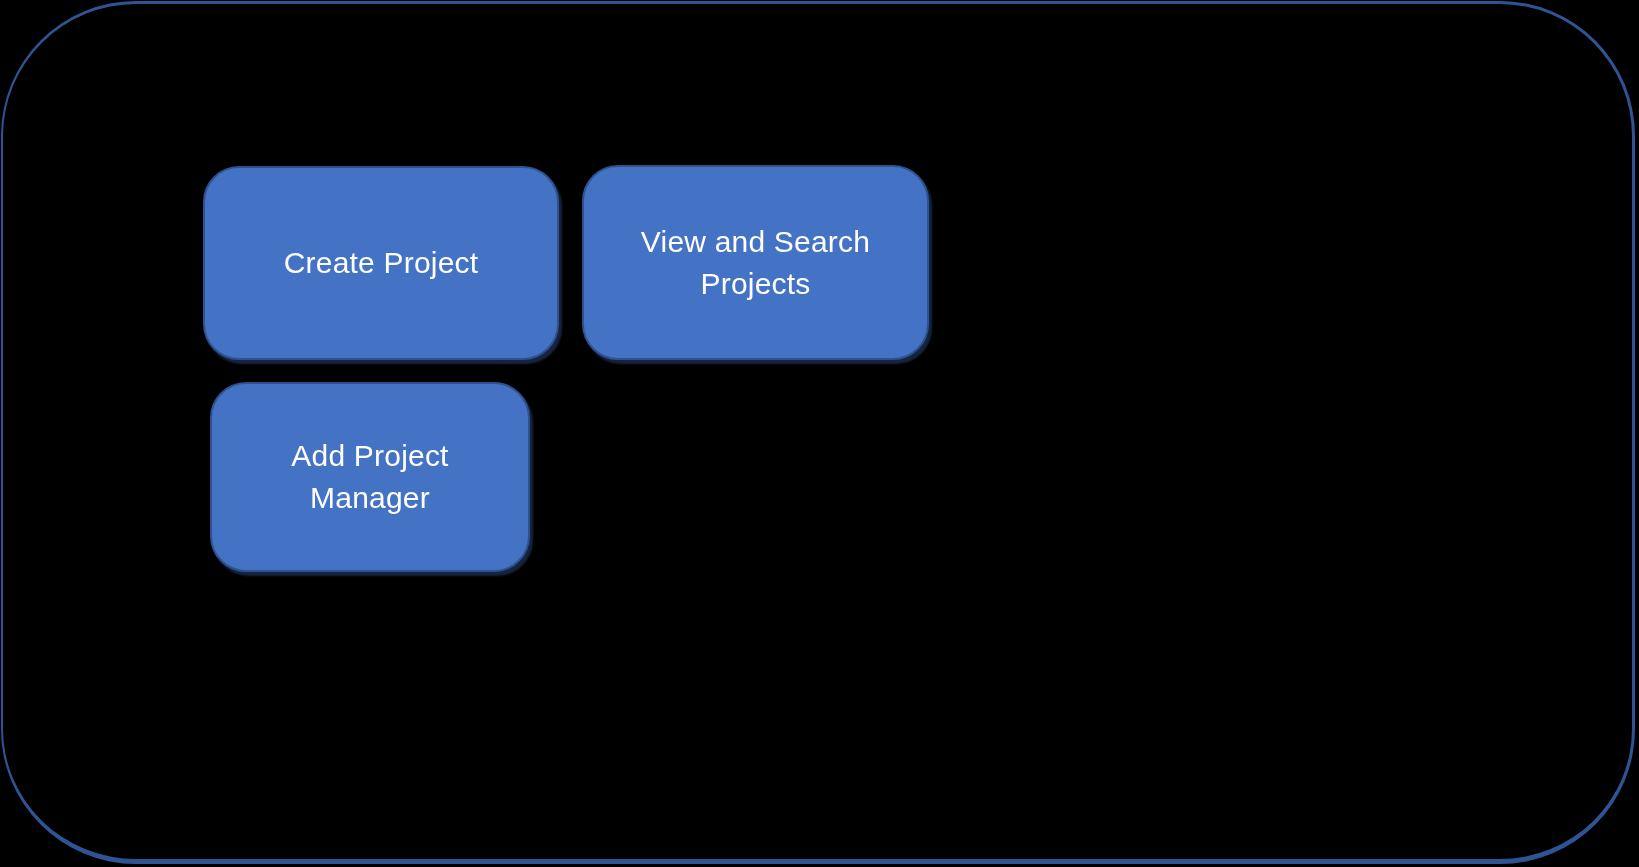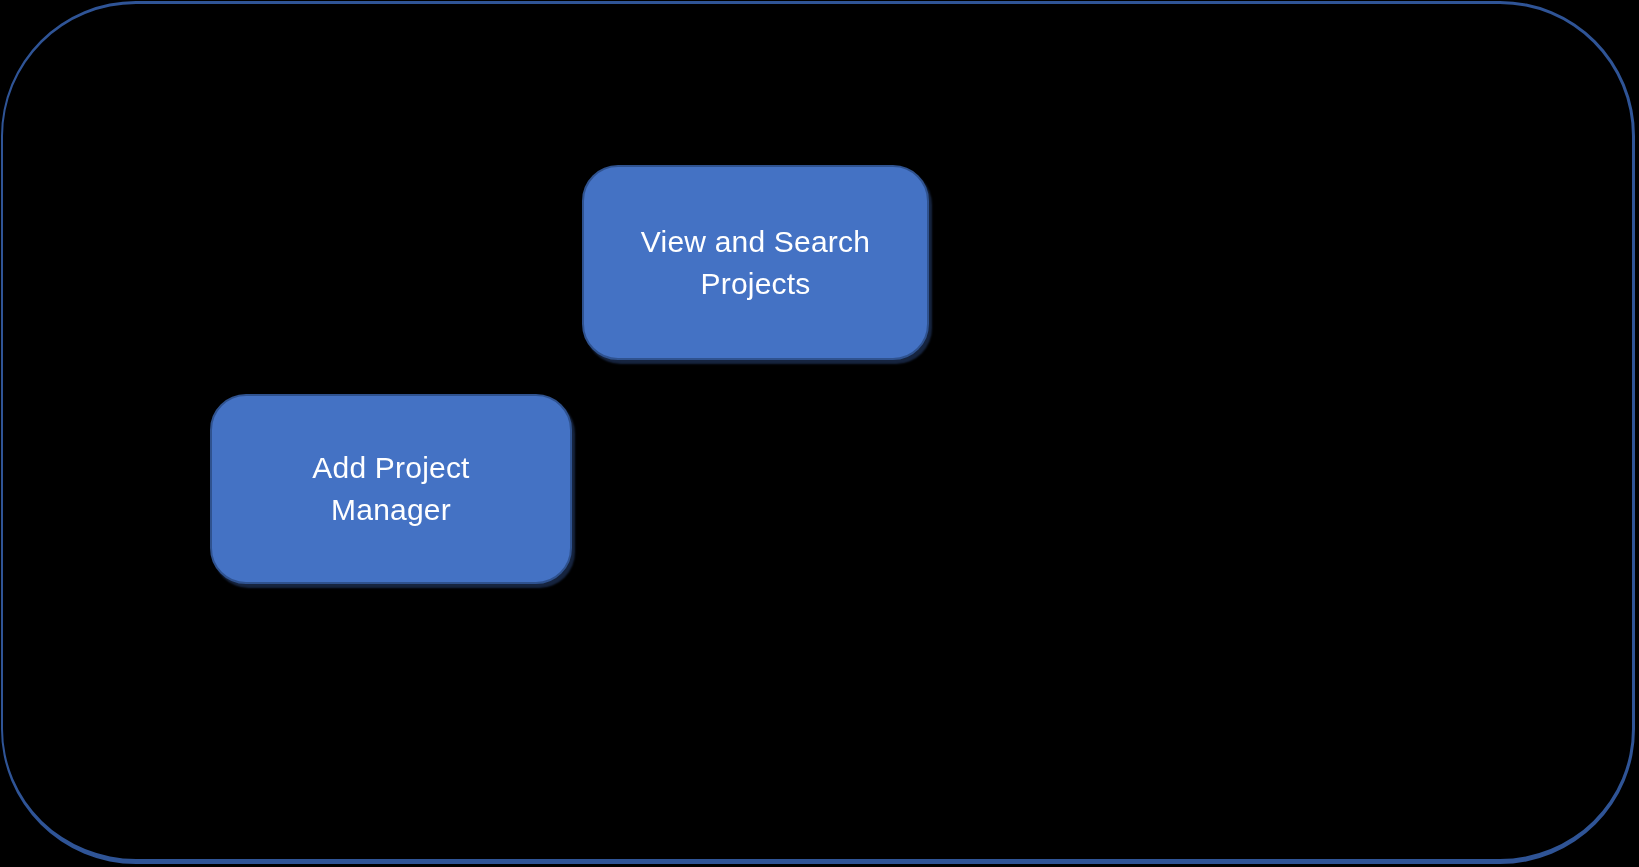--- a/index.html
+++ b/index.html
@@ -58,31 +58,34 @@
     height: 194px;
   }
   #btn-view-search-projects {
     left: 582px;
     top: 165px;
     width: 347px;
     height: 195px;
   }
   #btn-add-project-manager {
     left: 210px;
-    top: 394px;
-    width: 362px;
+    top: 382px;
+    width: 320px;
     height: 190px;
   }
 </style>
 </head>
 <body>
 
 <div class="stage">
   <div class="panel"></div>
 
+  <div class="menu-button" id="btn-create-project">
+    <span class="label">Create Project</span>
+  </div>
 
   <div class="menu-button" id="btn-view-search-projects">
     <span class="label">View and Search
 Projects</span>
   </div>
 
   <div class="menu-button" id="btn-add-project-manager">
     <span class="label">Add Project
 Manager</span>
   </div>

